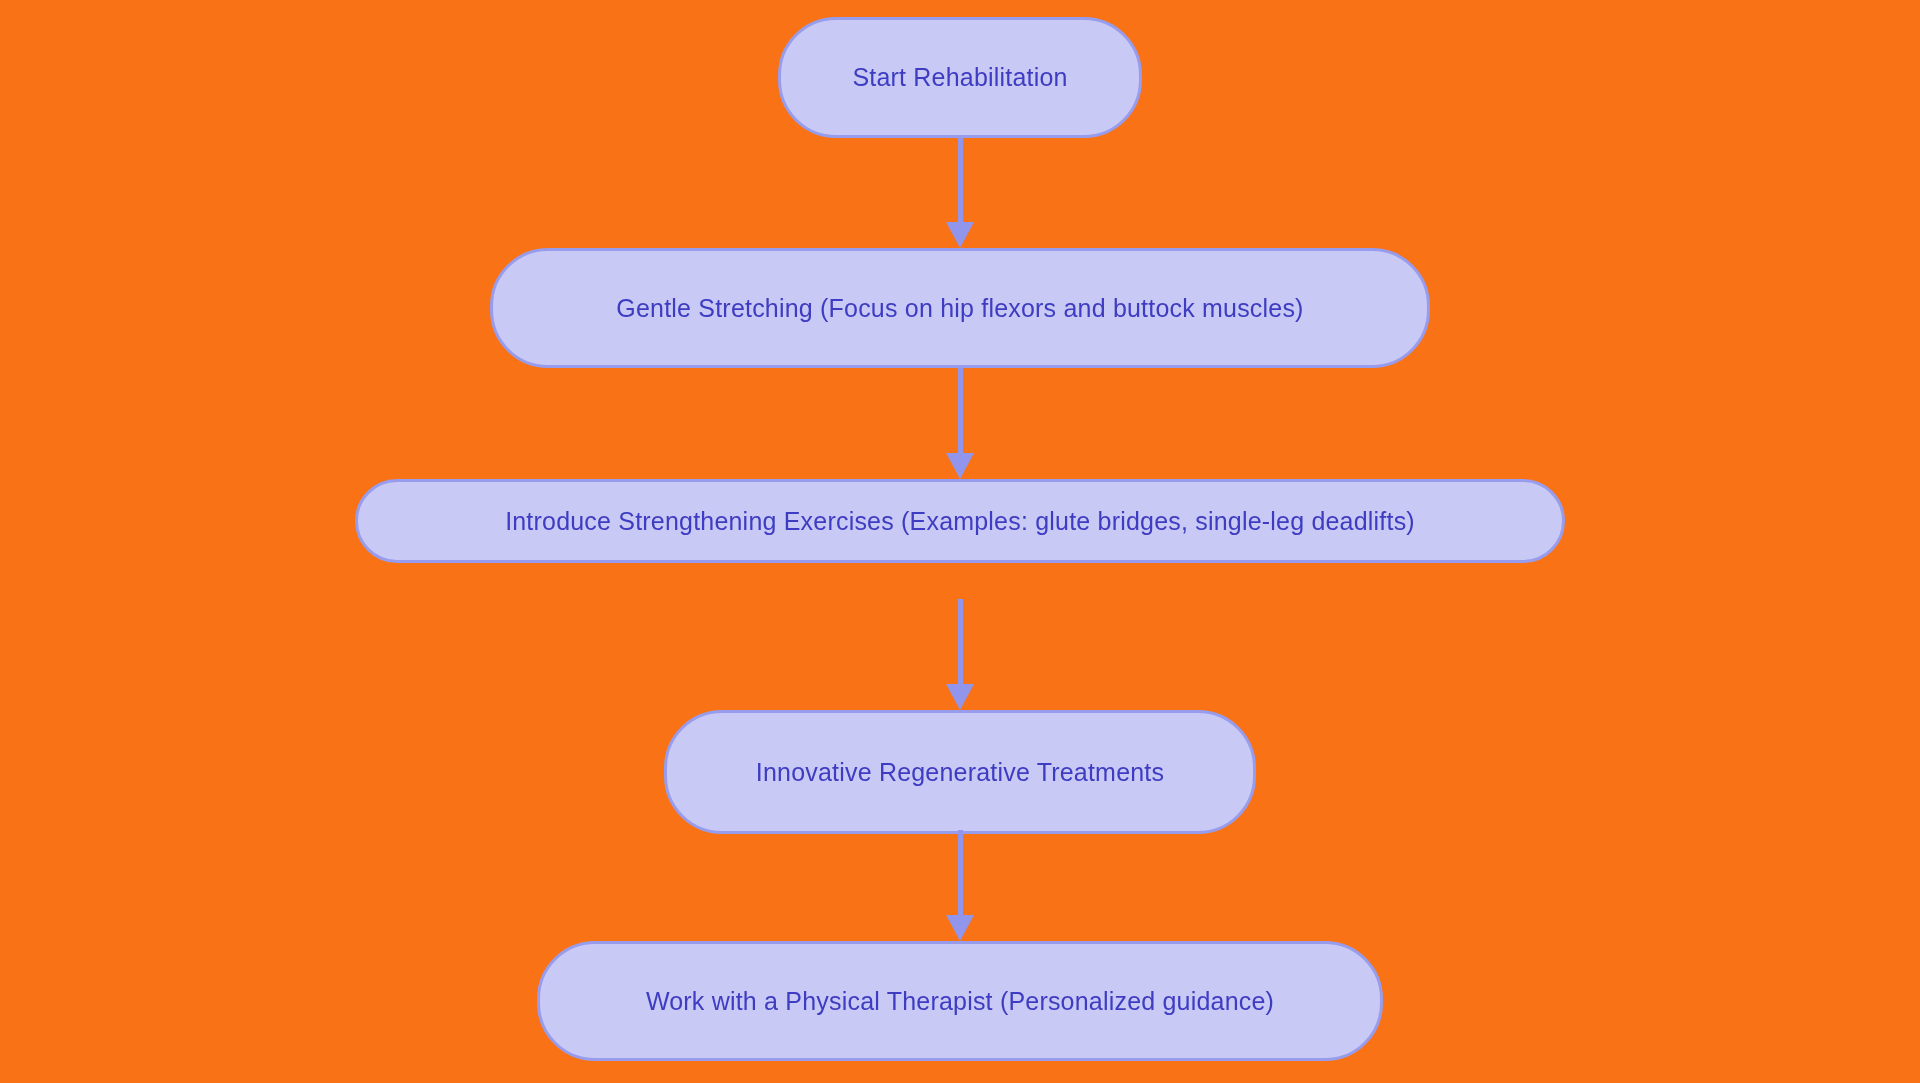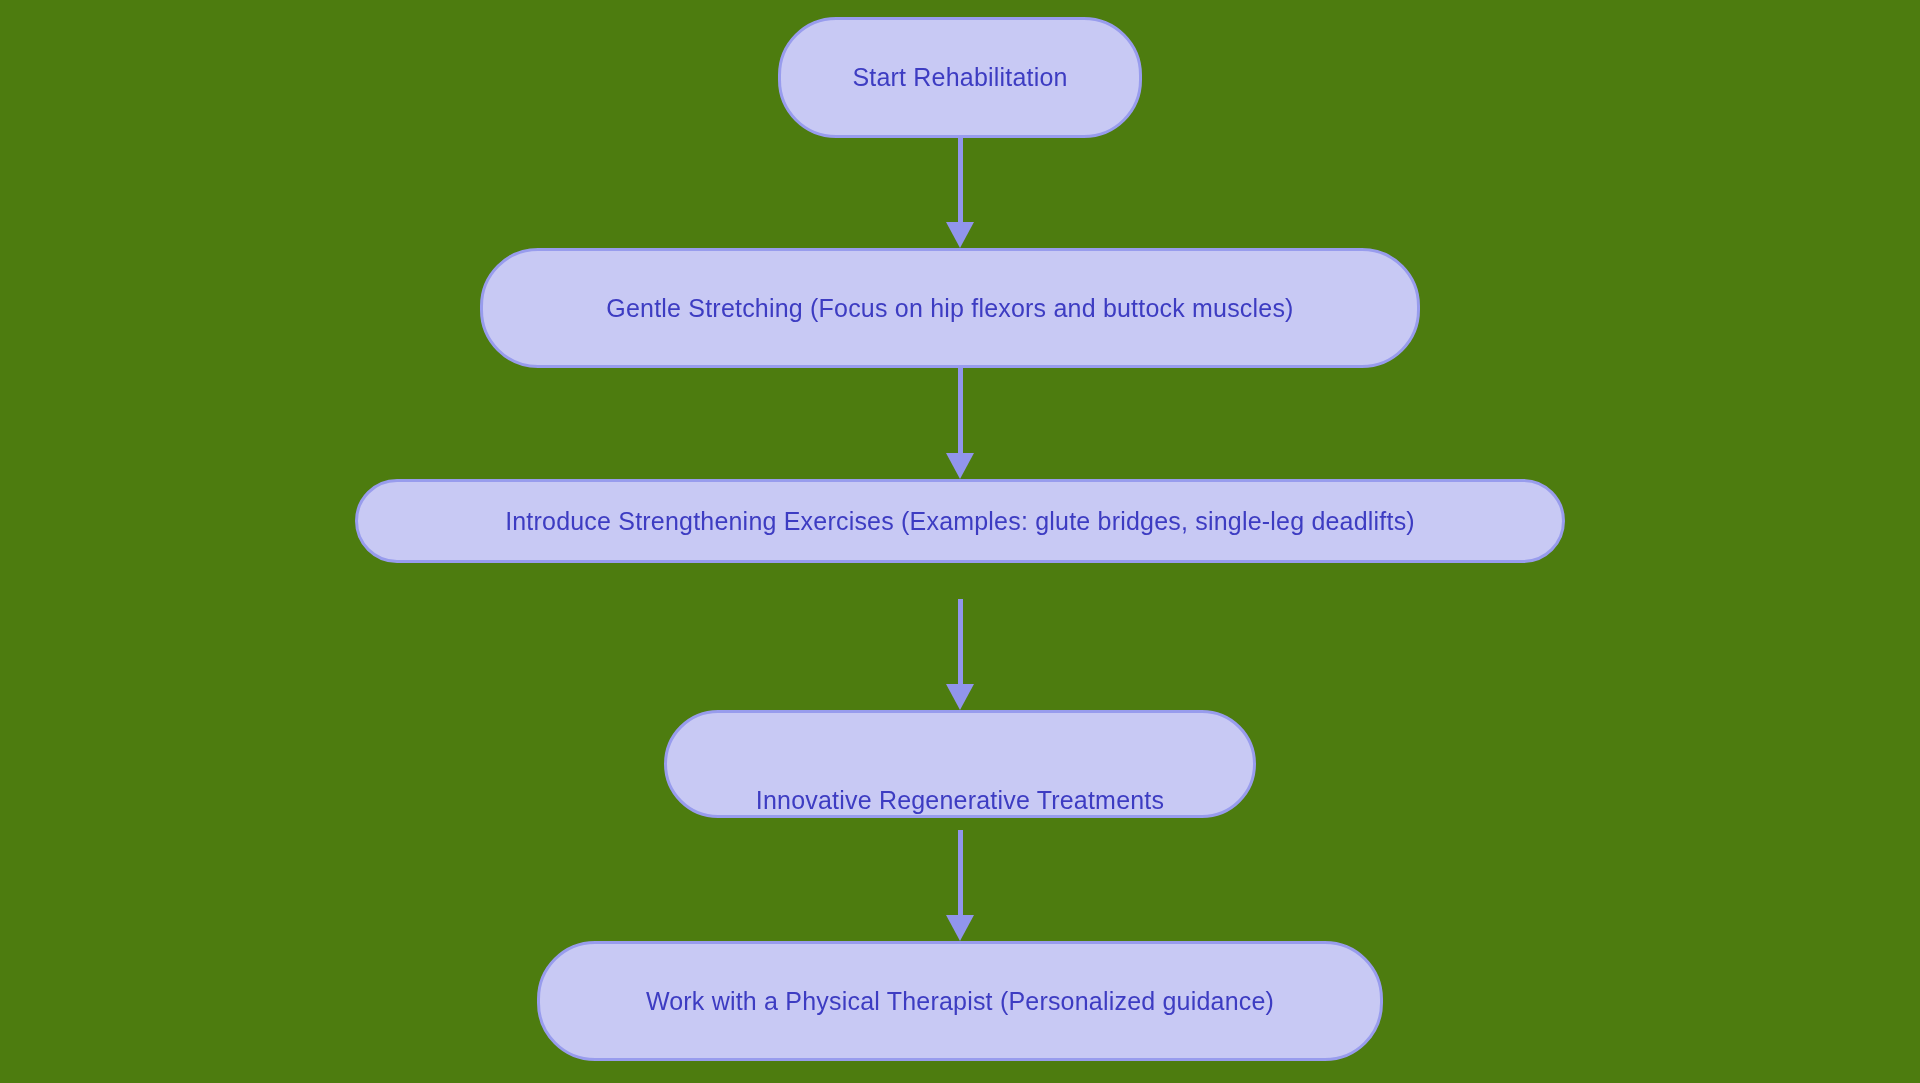--- a/index.html
+++ b/index.html
@@ -8,41 +8,41 @@
     background: #ffffff;
     width: 1920px;
     height: 1083px;
     overflow: hidden;
     font-family: "Liberation Sans", "DejaVu Sans", sans-serif;
   }
   .canvas {
     position: relative;
     width: 1920px;
     height: 1083px;
-    background: #4d7c0f;
+    background: #f97316;
   }
   .flow-node {
     position: absolute;
     box-sizing: border-box;
     background: #c8c9f4;
     border: 3px solid #989ced;
     border-radius: 58px;
     color: #3d3cc2;
     font-size: 25px;
     letter-spacing: 0.2px;
     display: flex;
     align-items: center;
     justify-content: center;
     text-align: center;
     white-space: nowrap;
   }
   .node-1 { left: 778px; top: 17px;  width: 364px;  height: 121px; }
-  .node-2 { left: 480px; top: 248px; width: 940px;  height: 120px; }
+  .node-2 { left: 490px; top: 248px; width: 940px;  height: 120px; }
   .node-3 { left: 355px; top: 479px; width: 1210px; height: 84px; }
-  .node-4 { left: 664px; top: 710px; width: 592px;  height: 108px; align-items: flex-end; }
+  .node-4 { left: 664px; top: 710px; width: 592px;  height: 124px; }
   .node-5 { left: 537px; top: 941px; width: 846px;  height: 120px; text-align: center; }
 
   .flow-arrow {
     position: absolute;
     left: 946px;           
     width: 28px;
     display: flex;
     flex-direction: column;
     align-items: center;
   }

